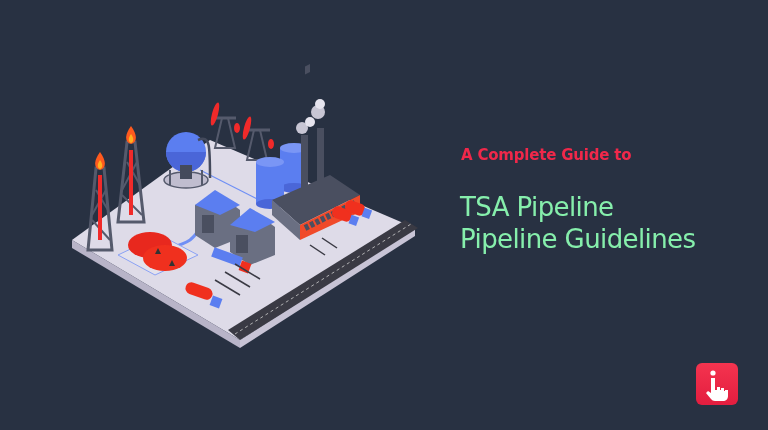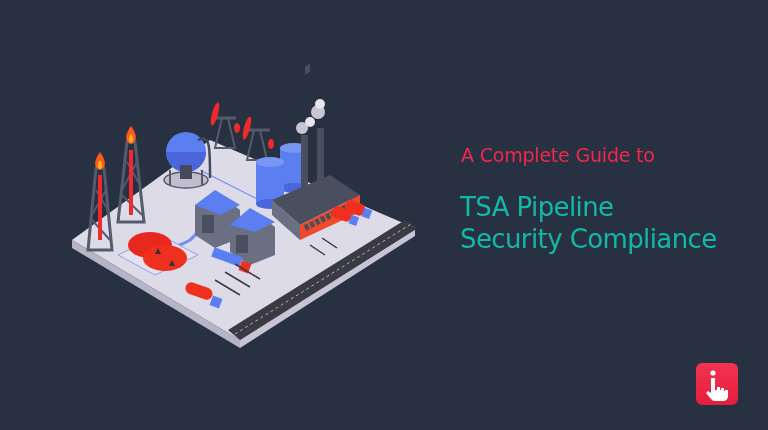--- a/index.html
+++ b/index.html
@@ -1,20 +1,20 @@
 <!DOCTYPE html>
 <html><head>
 <meta charset="utf-8">
 <style>
   html, body { margin:0; padding:0; }
   body { width:768px; height:430px; background:#283142; overflow:hidden; position:relative; font-family:"Liberation Sans", sans-serif; }
   .illus { position:absolute; left:0; top:0; width:768px; height:430px; }
-  .subtitle { position:absolute; left:461px; top:146px; color:#f0284a; font-weight:normal; font-size:19px; line-height:18px; font-family:"DejaVu Sans", sans-serif; letter-spacing:-0.2px; }
+  .subtitle { position:absolute; left:461px; top:146px; color:#f0284a; font-weight:bold; font-size:15px; line-height:18px; font-family:"DejaVu Sans", sans-serif; letter-spacing:-0.2px; }
   .subtitle div { white-space:nowrap; }
-  .title { position:absolute; left:460px; top:191px; color:#14b8a6; font-size:26px; line-height:32px; font-family:"DejaVu Sans", sans-serif; font-weight:normal; letter-spacing:-0.6px; }
+  .title { position:absolute; left:460px; top:191px; color:#86efac; font-size:26px; line-height:32px; font-family:"DejaVu Sans", sans-serif; font-weight:normal; letter-spacing:-0.6px; }
   .title div { white-space:nowrap; }
   .logo-btn { position:absolute; left:696px; top:363px; width:42px; height:42px; border-radius:6px; background:linear-gradient(180deg,#f4344f,#e31d3f); cursor:pointer; }
   .logo-btn svg { position:absolute; left:0; top:0; }
 </style>
 </head>
 <body>
 
 <svg class="illus" viewBox="0 0 768 430" width="768" height="430">
 
   <g>
@@ -138,21 +138,21 @@
     <line x1="322" y1="238" x2="337" y2="248"></line>
   </g>
 </svg>
 
 <div class="subtitle">
   <div>A Complete Guide to</div>
 </div>
 
 <div class="title">
   <div>TSA Pipeline</div>
-  <div>Security Compliance</div>
+  <div>Pipeline Guidelines</div>
 </div>
 
 <div class="logo-btn">
   <svg width="42" height="42" viewBox="0 0 42 42">
     <circle cx="17" cy="10" r="2.6" fill="#ffffff"></circle>
     <path d="M15,15 h4 v12 h2 v-3 h3 v3 h1 v-2 h3 v3 h1 v-1 h3 v6 c0,3 -2,5 -5,5 h-8 c-2,0 -3,-1 -4,-2 l-5,-6 l2,-2 l3,2 z" fill="#ffffff"></path>
   </svg>
 </div>
 
 </body></html>

